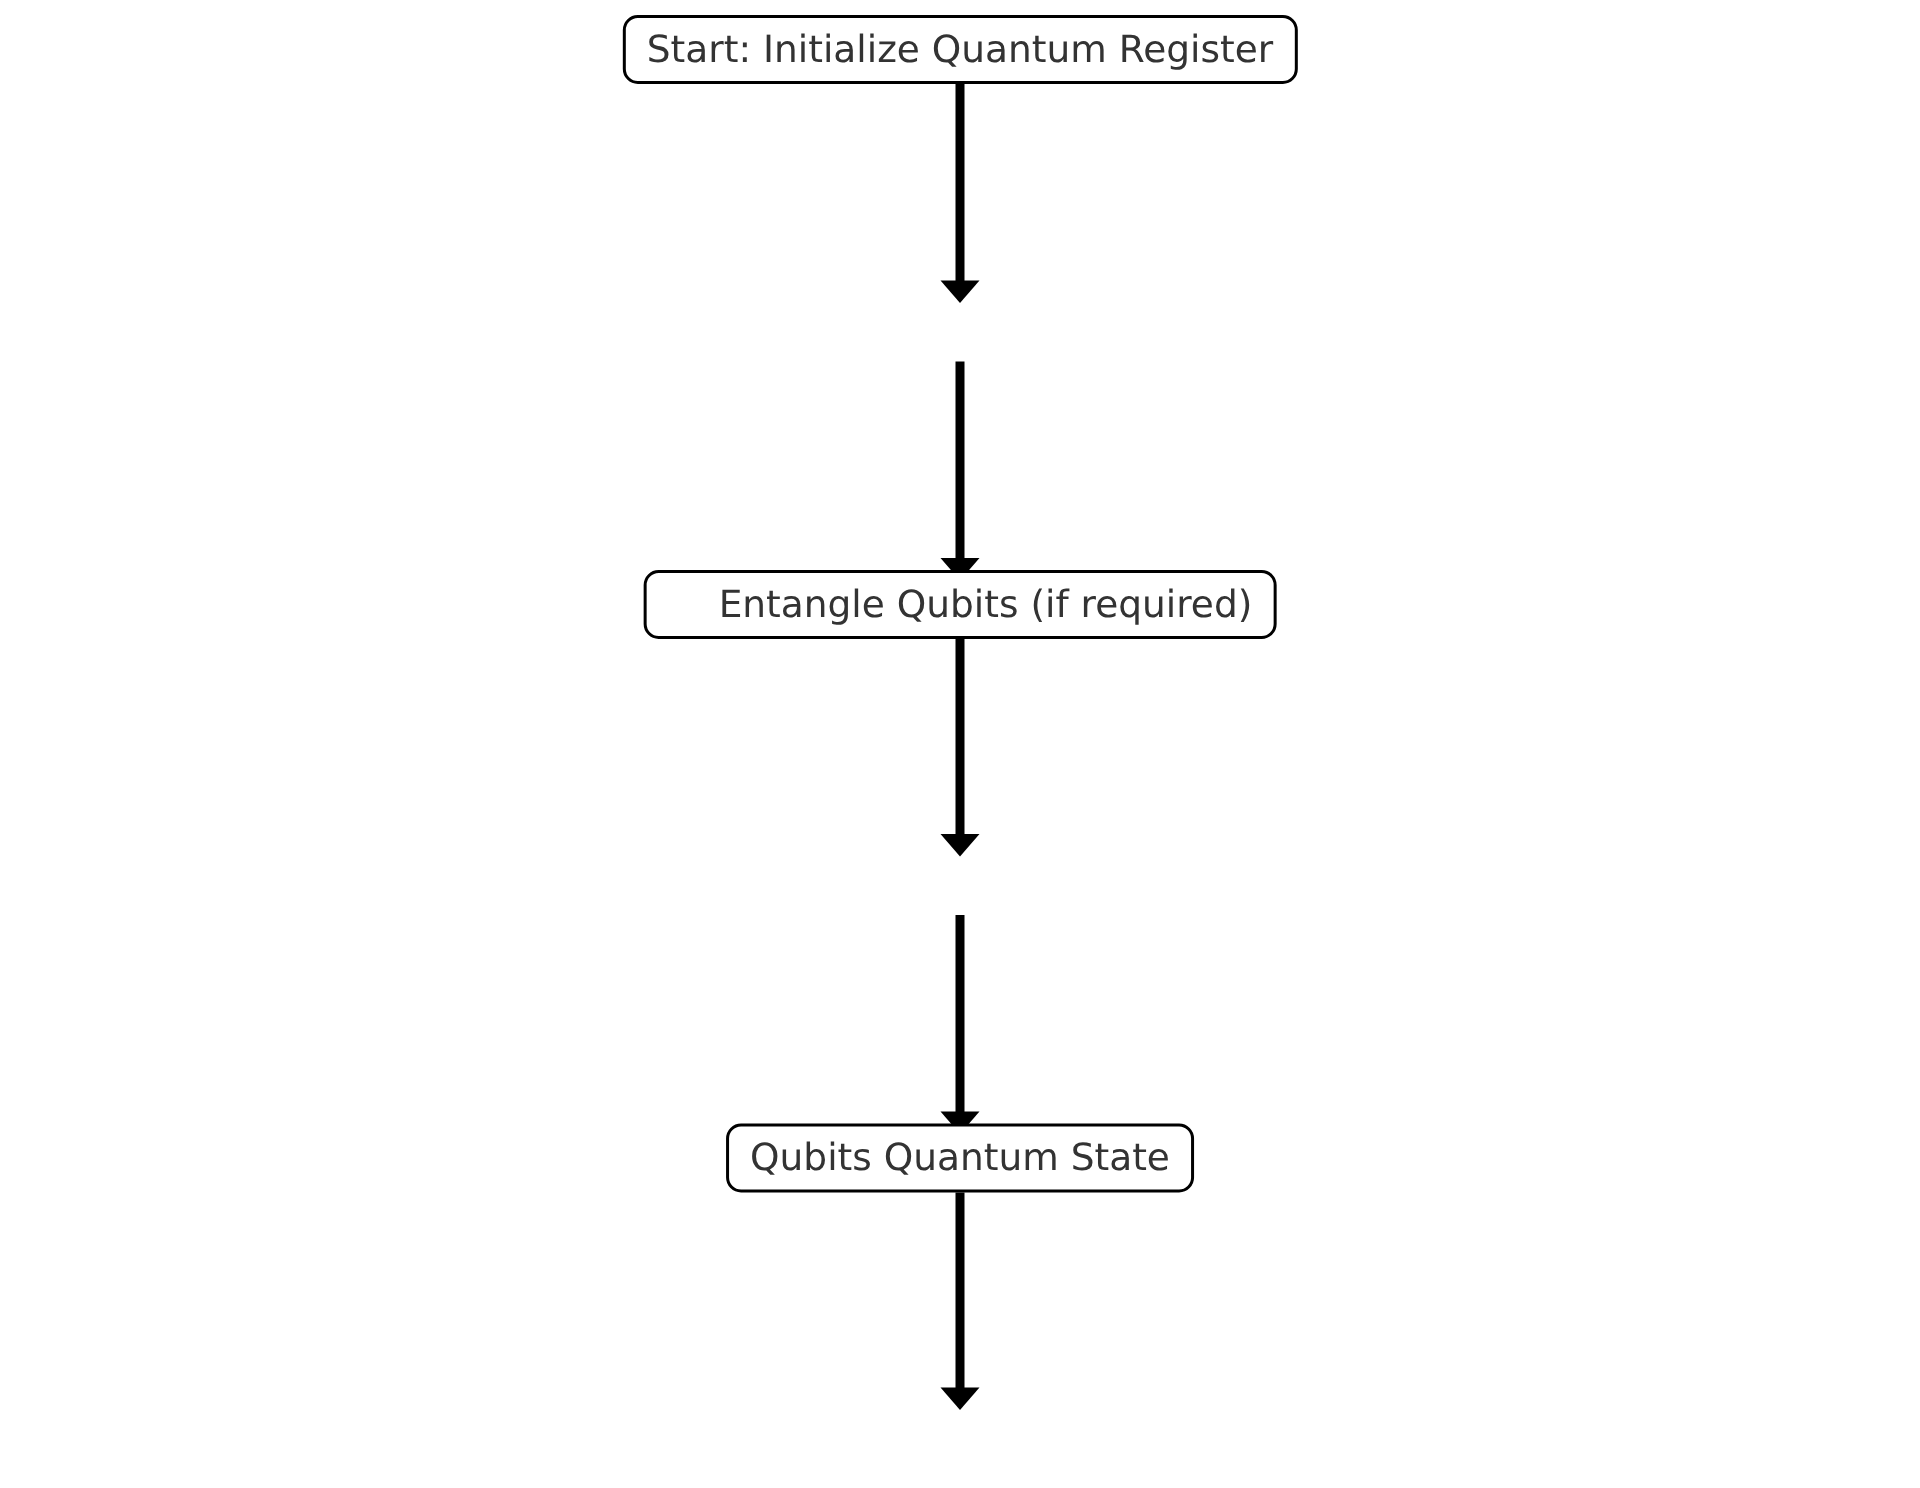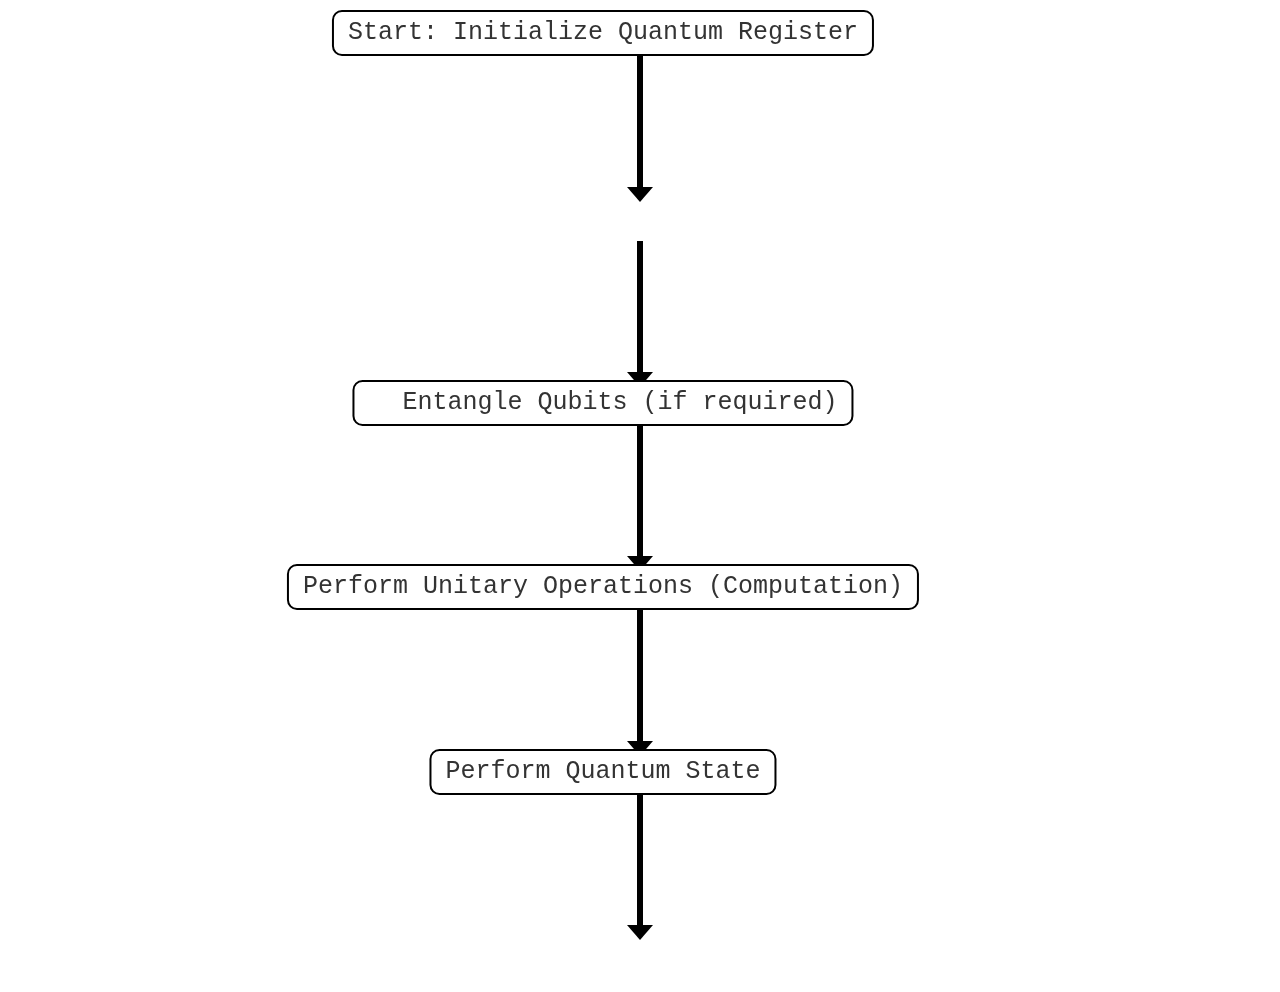--- a/index.html
+++ b/index.html
@@ -11,34 +11,33 @@
     overflow: hidden;
   }
   .canvas {
     position: relative;
     width: 1280px;
     height: 992px;
     background: #ffffff;
   }
   .node {
     position: absolute;
-    left: 603px;
+    left: 640px;
     transform: translateX(-50%);
     height: 46px;
     line-height: 42px;
     padding: 0 14px;
     white-space: nowrap;
     background: #ffffff;
     border: 2px solid #000000;
     border-radius: 10px;
     color: #333333;
     font-size: 25px;
     text-align: center;
     z-index: 2;
-    font-family: Liberation Mono, monospace;
   }
   .node-1 { top: 10px; }
   .node-2 { top: 195px; }
   .node-3 { top: 380px; padding-left: 48px; }
   .node-4 { top: 564px; }
   .node-5 { top: 749px; }
   .node-6 { top: 933px; }
 
   .edge { position: absolute; left: 0; top: 0; z-index: 1; }
   .edge .shaft {
@@ -88,16 +87,15 @@
     <div class="shaft"></div>
     <div class="head"></div>
   </div>
   <div class="edge edge-5">
     <div class="shaft"></div>
     <div class="head"></div>
   </div>
 
   <div class="node node-1">Start: Initialize Quantum Register</div>
   <div class="node node-3">Entangle Qubits (if required)</div>
-  <div class="node node-4">Perform Unitary Operations (Computation)</div>
-  <div class="node node-5">Perform Quantum State</div>
+  <div class="node node-5">Qubits Quantum State</div>
 
 </div>
 
 </body></html>

